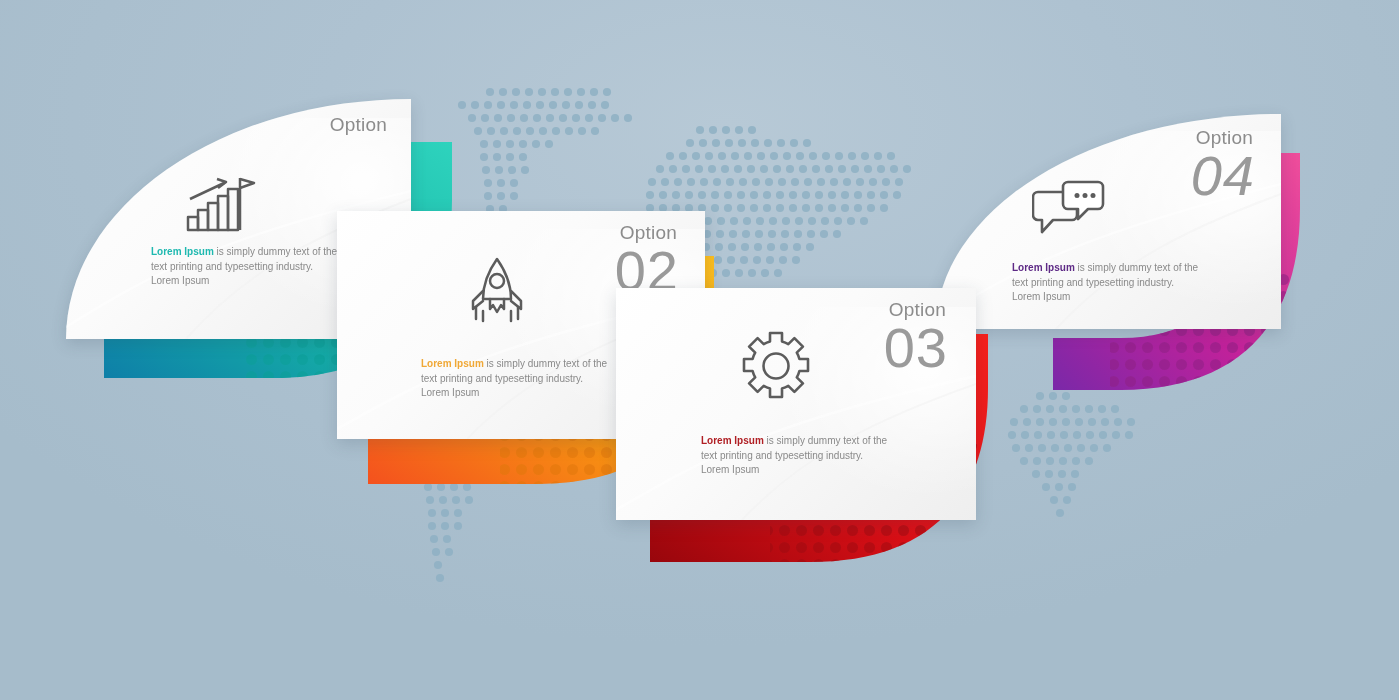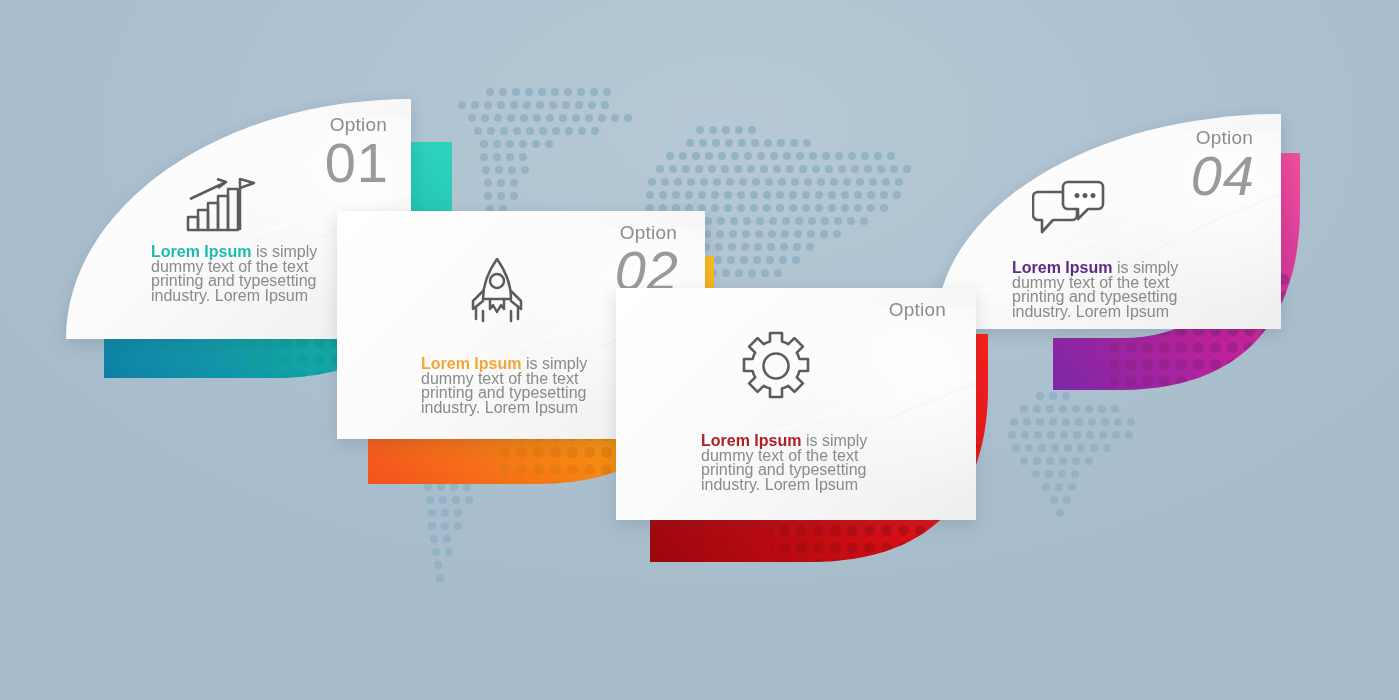--- a/index.html
+++ b/index.html
@@ -58,21 +58,21 @@
   }
   .opt-num{
     position:absolute;text-align:right;
     color:#9a9a9a;font-size:56px;font-weight:400;line-height:1;letter-spacing:1px;
   }
   .icon{position:absolute;}
   .icon svg{display:block;}
 
   .desc{
     position:absolute;
-    font-size:16px;line-height:14.6px;color:#8a8a8a;
+    font-size:10px;line-height:14.6px;color:#8a8a8a;
     width:190px;
   }
   .desc b{font-weight:bold;}
 </style>
 </head>
 <body>
 
 <div id="stage">
 
   <div class="dotmap" style="left:400px;top:80px;width:640px;height:230px;">
@@ -503,21 +503,20 @@
     <div class="card leaf" style="left:66px;top:99px;width:345px;height:240px;">
       <div class="sheen"></div>
       <div class="swoosh">
         <svg viewBox="0 0 345 240" preserveAspectRatio="none">
           <path d="M0,228 C90,172 150,140 345,92" fill="none" stroke="#ffffff" stroke-width="2.4"></path>
           <path d="M345,100 C250,136 180,172 120,240" fill="none" stroke="#f2f2f2" stroke-width="2"></path>
         </svg>
       </div>
 
       <div class="opt-label" style="right:24px;top:16px;width:160px;">Option</div>
-      <div class="opt-num" style="right:22px;top:36px;width:160px;">01</div>
 
       <div class="icon" style="left:118px;top:73px;">
         <svg width="72" height="62" viewBox="0 0 72 62">
           <g fill="none" stroke="#5c5c5c" stroke-width="2.5" stroke-linejoin="round">
             <rect x="4" y="45" width="10" height="13"></rect>
             <rect x="14" y="38" width="10" height="20"></rect>
             <rect x="24" y="31" width="10" height="27"></rect>
             <rect x="34" y="24" width="10" height="34"></rect>
             <rect x="44" y="17" width="10" height="41"></rect>
             <path d="M56,58 L56,6"></path>
@@ -562,21 +561,21 @@
     <div class="card" style="left:337px;top:211px;width:368px;height:228px;">
       <div class="sheen"></div>
       <div class="swoosh">
         <svg viewBox="0 0 368 228" preserveAspectRatio="none">
           <path d="M0,218 C95,164 160,132 368,86" fill="none" stroke="#ffffff" stroke-width="2.4"></path>
           <path d="M368,94 C265,130 190,166 130,228" fill="none" stroke="#f2f2f2" stroke-width="2"></path>
         </svg>
       </div>
 
       <div class="opt-label" style="right:28px;top:12px;width:160px;">Option</div>
-      <div class="opt-num" style="right:26px;top:32px;width:160px;font-style:italic;">02</div>
+      <div class="opt-num" style="right:26px;top:32px;width:160px;">02</div>
 
       <div class="icon" style="left:128px;top:44px;">
         <svg width="64" height="72" viewBox="0 0 64 72">
           <g fill="none" stroke="#5c5c5c" stroke-width="2.5" stroke-linejoin="round" stroke-linecap="round">
             <path d="M32,4 C42,18 46,32 46,44 L18,44 C18,32 22,18 32,4 Z"></path>
             <circle cx="32" cy="26" r="7"></circle>
             <path d="M18,36 L8,46 L8,54 L18,46"></path>
             <path d="M46,36 L56,46 L56,54 L46,46"></path>
             <path d="M25,44 L25,54 L28,50 L32,57 L36,50 L39,54 L39,44"></path>
             <path d="M11,52 L11,64 M18,56 L18,66"></path>
@@ -619,20 +618,21 @@
     <div class="card" style="left:616px;top:288px;width:360px;height:232px;">
       <div class="sheen"></div>
       <div class="swoosh">
         <svg viewBox="0 0 360 232" preserveAspectRatio="none">
           <path d="M0,222 C92,168 156,134 360,88" fill="none" stroke="#ffffff" stroke-width="2.4"></path>
           <path d="M360,96 C258,132 186,168 126,232" fill="none" stroke="#f2f2f2" stroke-width="2"></path>
         </svg>
       </div>
 
       <div class="opt-label" style="right:30px;top:12px;width:160px;">Option</div>
+      <div class="opt-num" style="right:28px;top:32px;width:160px;">03</div>
 
       <div class="icon" style="left:124px;top:42px;">
         <svg width="72" height="72" viewBox="0 0 72 72">
           <path d="M30,3 h12 v8.6 a25,25 0 0 1 6.3,2.6 l6.1,-6.1 l8.5,8.5 l-6.1,6.1
                    a25,25 0 0 1 2.6,6.3 h8.6 v12 h-8.6 a25,25 0 0 1 -2.6,6.3 l6.1,6.1
                    l-8.5,8.5 l-6.1,-6.1 a25,25 0 0 1 -6.3,2.6 v8.6 h-12 v-8.6
                    a25,25 0 0 1 -6.3,-2.6 l-6.1,6.1 l-8.5,-8.5 l6.1,-6.1
                    a25,25 0 0 1 -2.6,-6.3 h-8.6 v-12 h8.6 a25,25 0 0 1 2.6,-6.3
                    l-6.1,-6.1 l8.5,-8.5 l6.1,6.1 a25,25 0 0 1 6.3,-2.6 z" fill="none" stroke="#5c5c5c" stroke-width="2.6" stroke-linejoin="round"></path>
           <circle cx="36" cy="36" r="12.5" fill="none" stroke="#5c5c5c" stroke-width="2.6"></circle>

